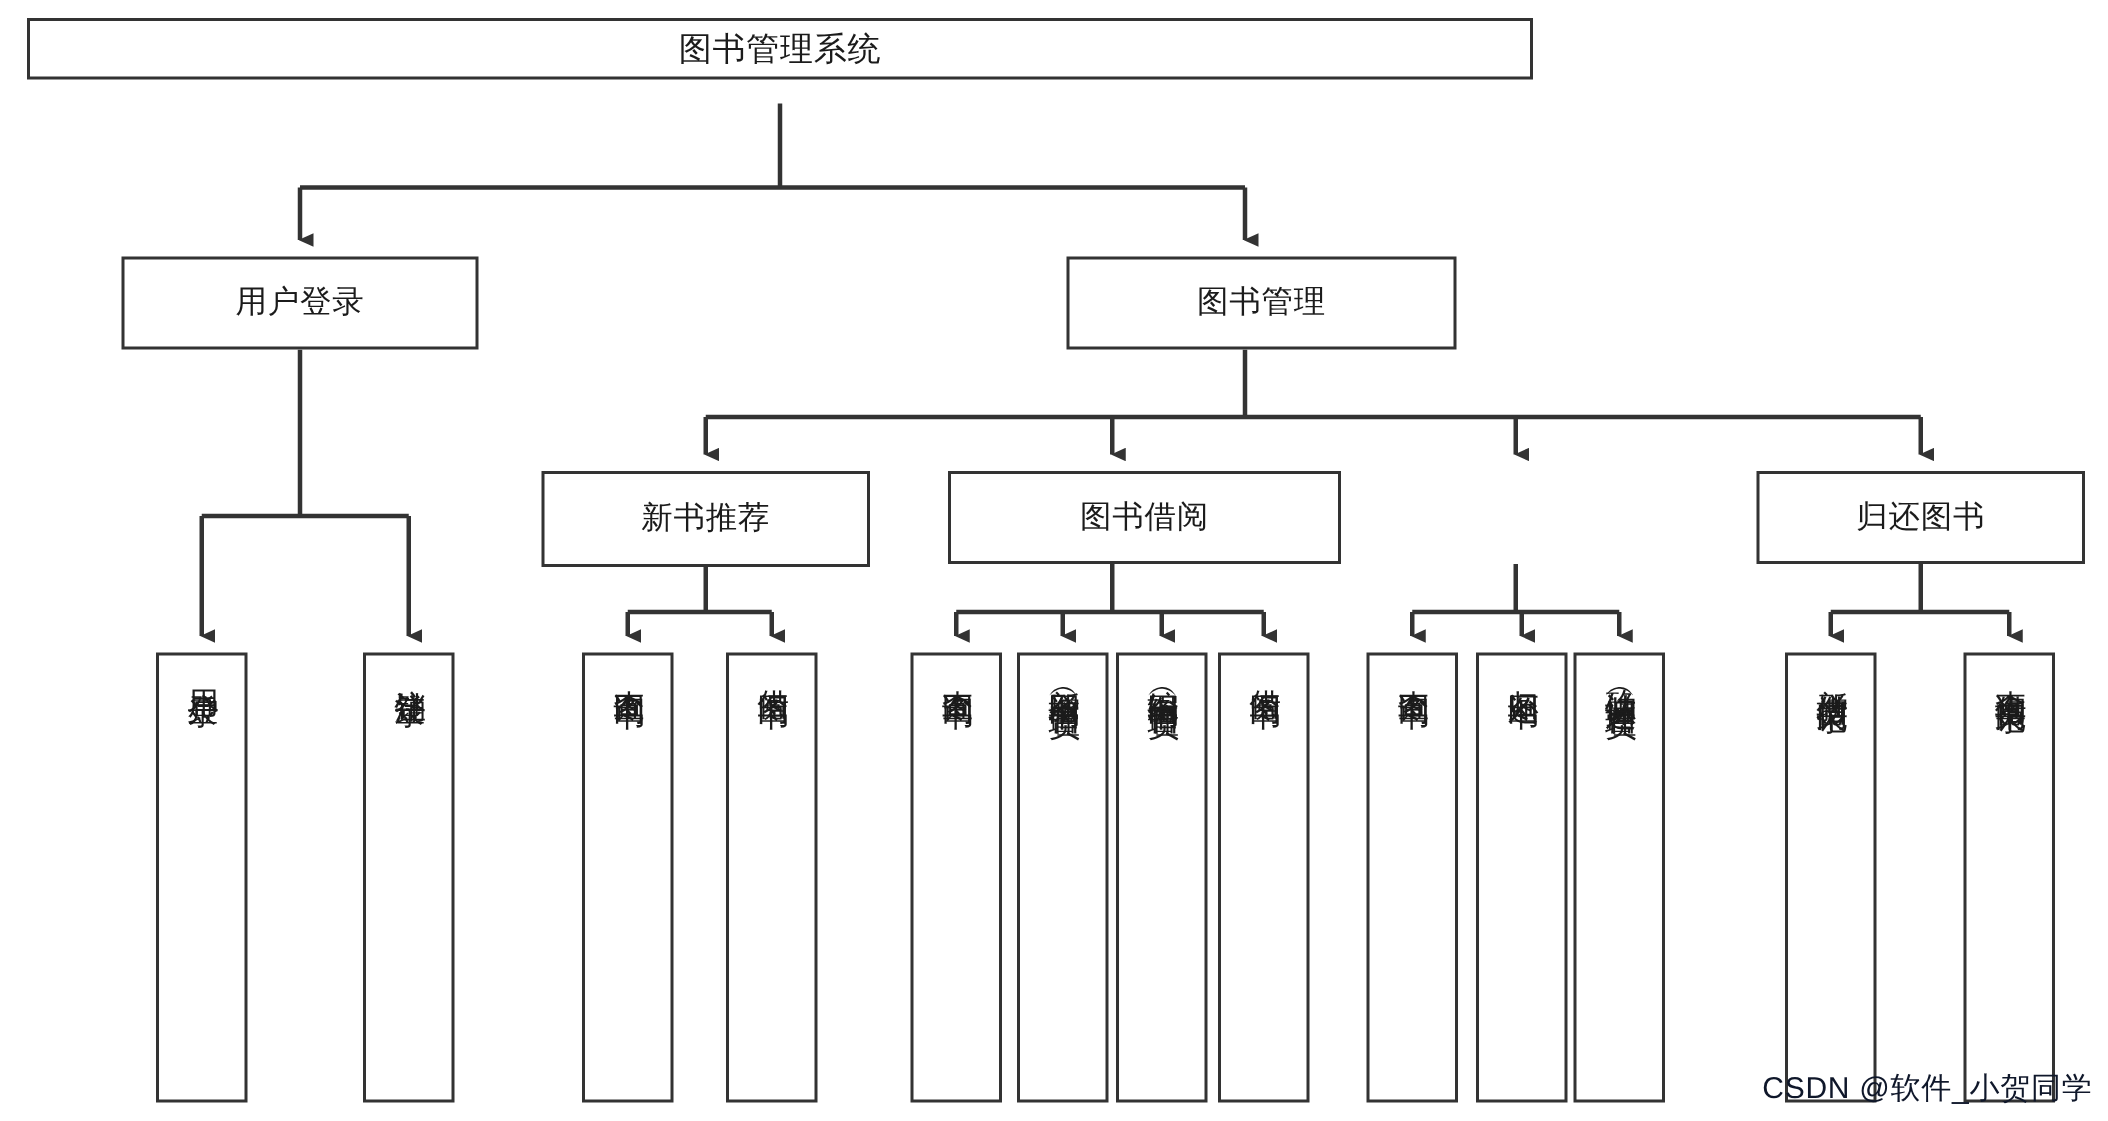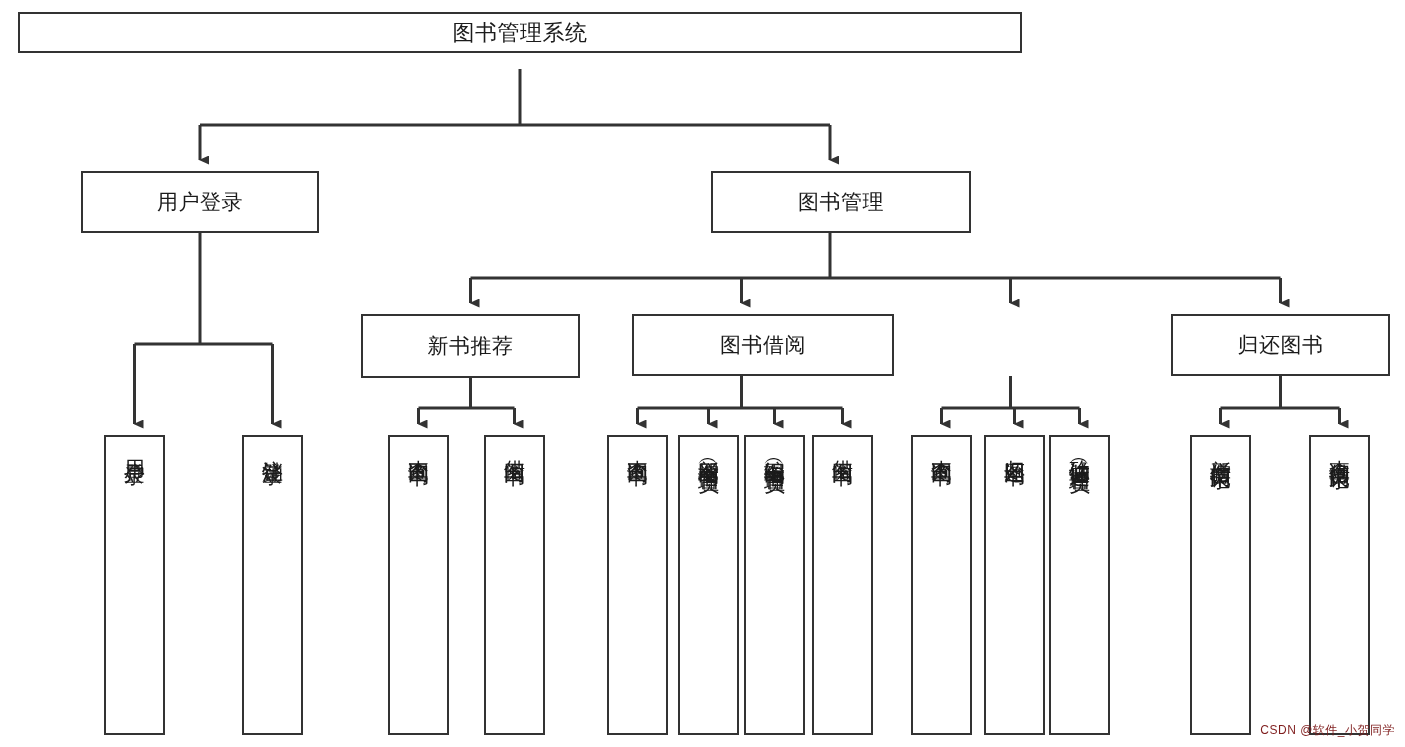--- a/index.html
+++ b/index.html
@@ -58,22 +58,22 @@
     letter-spacing: 2px;
     white-space: nowrap;
   }
   .node.root .label {
     font-size: 22px;
   }
   #watermark {
     position: absolute;
     right: 10px;
     bottom: 8px;
-    font-size: 12px;
-    color: #7f1d1d;
+    font-size: 20px;
+    color: #0f172a;
     letter-spacing: 0.5px;
     white-space: nowrap;
   }
 </style>
 </head>
 <body>
 
 <div id="canvas">
 
   <svg id="edges" viewBox="0 0 1405 747" xmlns="http://www.w3.org/2000/svg">

